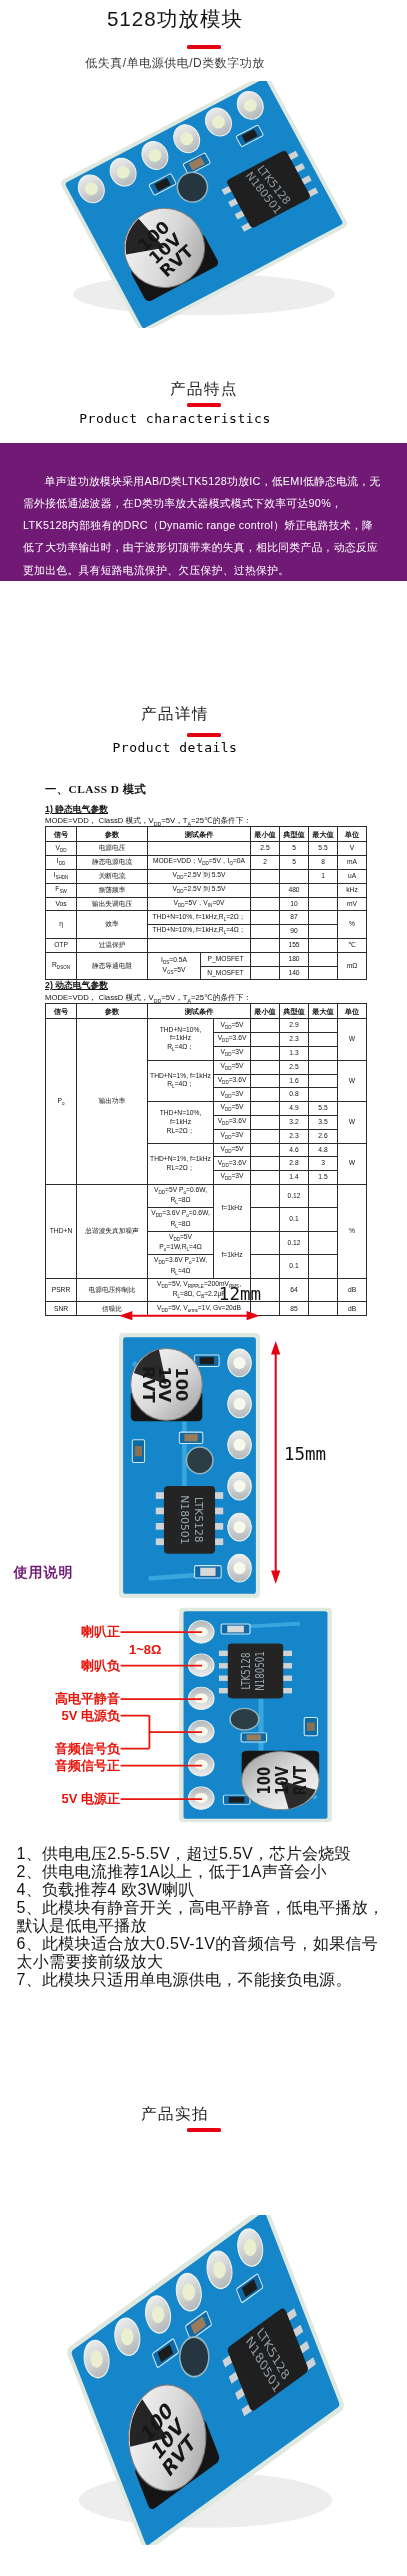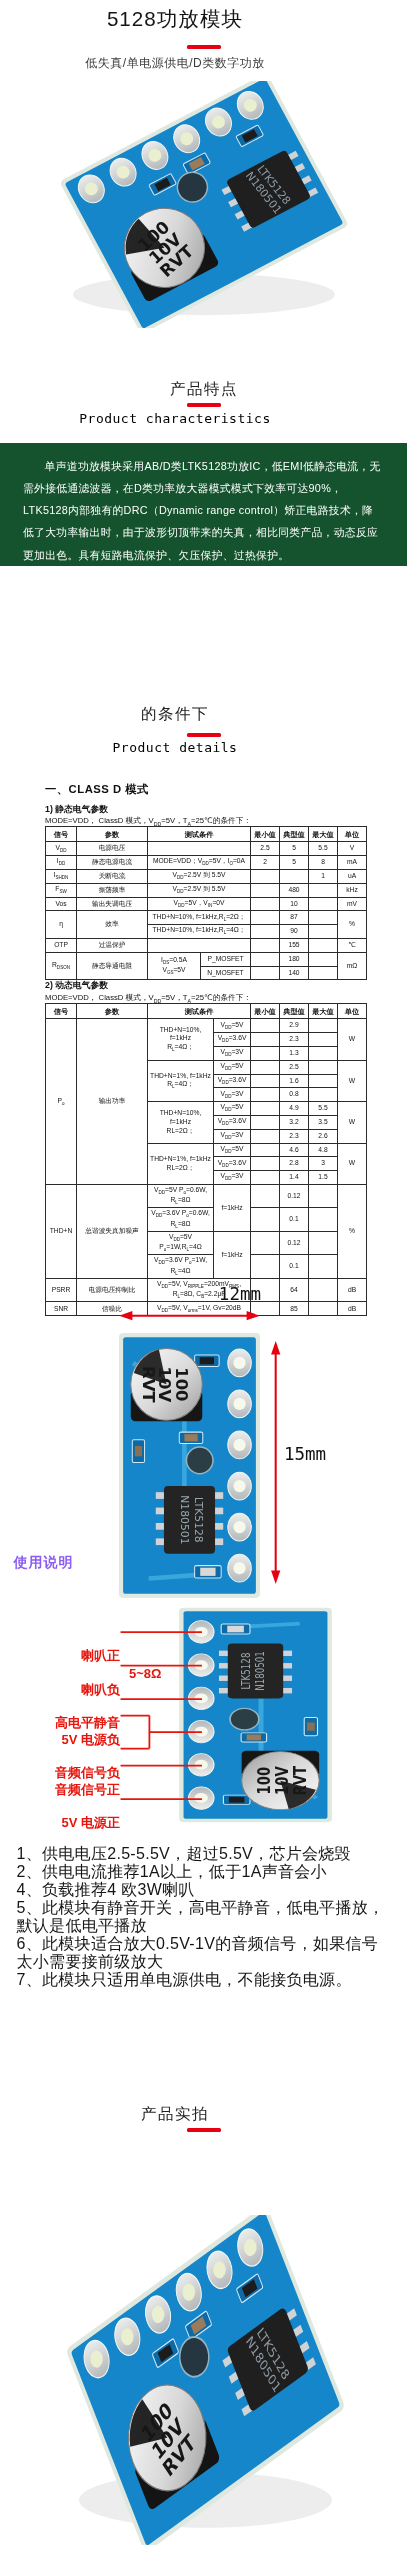--- a/index.html
+++ b/index.html
@@ -5,34 +5,34 @@
   html,body{margin:0;padding:0;background:#ffffff;}
   body{width:407px;font-family:"Liberation Sans","DejaVu Sans",sans-serif;color:#1a1a1a;}
   .page{position:relative;width:407px;height:3349px;background:#fff;overflow:hidden;}
   .abs{position:absolute;}
   .centerband{position:absolute;left:0;width:350px;text-align:center;}
   .page-title{font-size:20.6px;color:#151515;letter-spacing:1px;}
   .page-subtitle{font-size:12px;color:#3c3c3c;letter-spacing:0.5px;}
   .redbar{position:absolute;left:187px;width:34px;height:3.6px;background:#e60012;border-radius:1.5px;}
   .hcn{font-size:15.5px;color:#222;letter-spacing:1.5px;}
   .hen{font-family:"DejaVu Sans Mono","Liberation Mono",monospace;font-size:13px;color:#000000;letter-spacing:0.5px;}
-  .darkpanel{position:absolute;left:0;top:443px;width:407px;height:123px;background:#14532d;box-sizing:border-box;padding:12px 23px 0 23px;}
+  .darkpanel{position:absolute;left:0;top:443px;width:407px;height:138px;background:#701a75;box-sizing:border-box;padding:27px 23px 0 23px;}
   .darkpanel p{margin:0;color:#ffffff;font-size:10.8px;line-height:2.05;text-indent:2em;letter-spacing:0.3px;}
-  .subhead-big{font-size:11.3px;font-weight:bold;color:#111;letter-spacing:0.5px;}
-  .subhead{font-size:8.8px;font-weight:bold;color:#111;}
+  .subhead-big{font-size:11.3px;font-weight:bold;color:#111;letter-spacing:0.5px;font-family:Liberation Serif, serif;}
+  .subhead{font-size:8.8px;font-weight:bold;color:#111;text-decoration:underline;}
   .condline{font-size:7.7px;color:#111;}
   sub{font-size:0.68em;}
   table.spec{border-collapse:collapse;table-layout:fixed;width:320px;font-size:6.7px;color:#111;background:#fff;}
   table.spec th,table.spec td{border:0.5px solid #2b2b2b;text-align:center;vertical-align:middle;padding:1px 2.1px;height:10.8px;line-height:1.3;overflow:hidden;}
   table.spec th{font-weight:bold;font-size:7.2px;height:12.4px;}
   td.left{text-align:left;padding-left:3.6px;}
   .pre{white-space:pre-line;}
   .dimlabel{font-family:"DejaVu Sans Mono","Liberation Mono",monospace;font-size:17.5px;color:#111;}
-  .usage-h{font-size:14px;font-weight:bold;color:#8b5cf6;letter-spacing:1px;}
-  .pin{position:absolute;color:#e8150c;font-size:13px;font-weight:bold;white-space:nowrap;line-height:17.5px;margin-top:24px;}
+  .usage-h{font-size:14px;font-weight:bold;color:#701a75;letter-spacing:1px;margin-top:10px;}
+  .pin{position:absolute;color:#e8150c;font-size:13px;font-weight:bold;white-space:nowrap;line-height:17.5px;}
   .pin.r{right:287px;text-align:right;}
   .note{white-space:pre-line;font-size:16px;color:#161616;line-height:18px;letter-spacing:0.3px;}
 </style>
 </head>
 <body>
 
 <div class="page">
 
   <svg width="0" height="0" style="position:absolute" aria-hidden="true">
     <defs>
@@ -241,21 +241,21 @@
   </svg>
 
   <div class="centerband hcn" style="top:379px;margin-left:29px;">产品特点</div>
   <div class="redbar" style="top:403px;"></div>
   <div class="centerband hen" style="top:411px;">Product characteristics</div>
 
   <div class="darkpanel">
     <p>单声道功放模块采用AB/D类LTK5128功放IC，低EMI低静态电流，无需外接低通滤波器，在D类功率放大器模式模式下效率可达90%，LTK5128内部独有的DRC（Dynamic range control）矫正电路技术，降低了大功率输出时，由于波形切顶带来的失真，相比同类产品，动态反应更加出色。具有短路电流保护、欠压保护、过热保护。</p>
   </div>
 
-  <div class="centerband hcn" style="top:704px;">的条件下</div>
+  <div class="centerband hcn" style="top:704px;">产品详情</div>
   <div class="redbar" style="top:733px;"></div>
   <div class="centerband hen" style="top:740px;">Product details</div>
 
   <div class="abs subhead-big" style="top:782px;left:45px;">一、CLASS D 模式</div>
   <div class="abs subhead" style="top:804px;left:45px;">1) 静态电气参数</div>
   <div class="abs condline" style="top:816px;left:45px;">MODE=VDD，  ClassD 模式，V<sub>DD</sub>=5V，T<sub>A</sub>=25℃的条件下：</div>
 
   <table class="spec abs" style="top:826px;left:45px;">
     <colgroup>
         <col style="width:31px">
@@ -564,21 +564,21 @@
       <path d="M234,68 H392"></path>
       <path d="M234,133 H392"></path>
       <path d="M234,198 H392"></path>
       <path d="M234,230 H290 M234,294 H290 M290,230 V294 M290,262 H392"></path>
       <path d="M234,327 H392"></path>
       <path d="M234,392 H392"></path>
     </g>
   </svg>
 
   <div class="pin r" style="top:1623px;">喇叭正</div>
-  <div class="pin" style="top:1641px;left:129px;">5~8Ω</div>
+  <div class="pin" style="top:1641px;left:129px;">1~8Ω</div>
   <div class="pin r" style="top:1657px;">喇叭负</div>
   <div class="pin r" style="top:1690px;">高电平静音</div>
   <div class="pin r" style="top:1707px;">5V 电源负</div>
   <div class="pin r" style="top:1740px;">音频信号负</div>
   <div class="pin r" style="top:1757px;">音频信号正</div>
   <div class="pin r" style="top:1790px;">5V 电源正</div>
 
   <div class="abs" style="top:1845px;left:16.5px;width:376px;">
     <div class="note">1、供电电压2.5-5.5V，超过5.5V，芯片会烧毁</div>
     <div class="note">2、供电电流推荐1A以上，低于1A声音会小</div>

